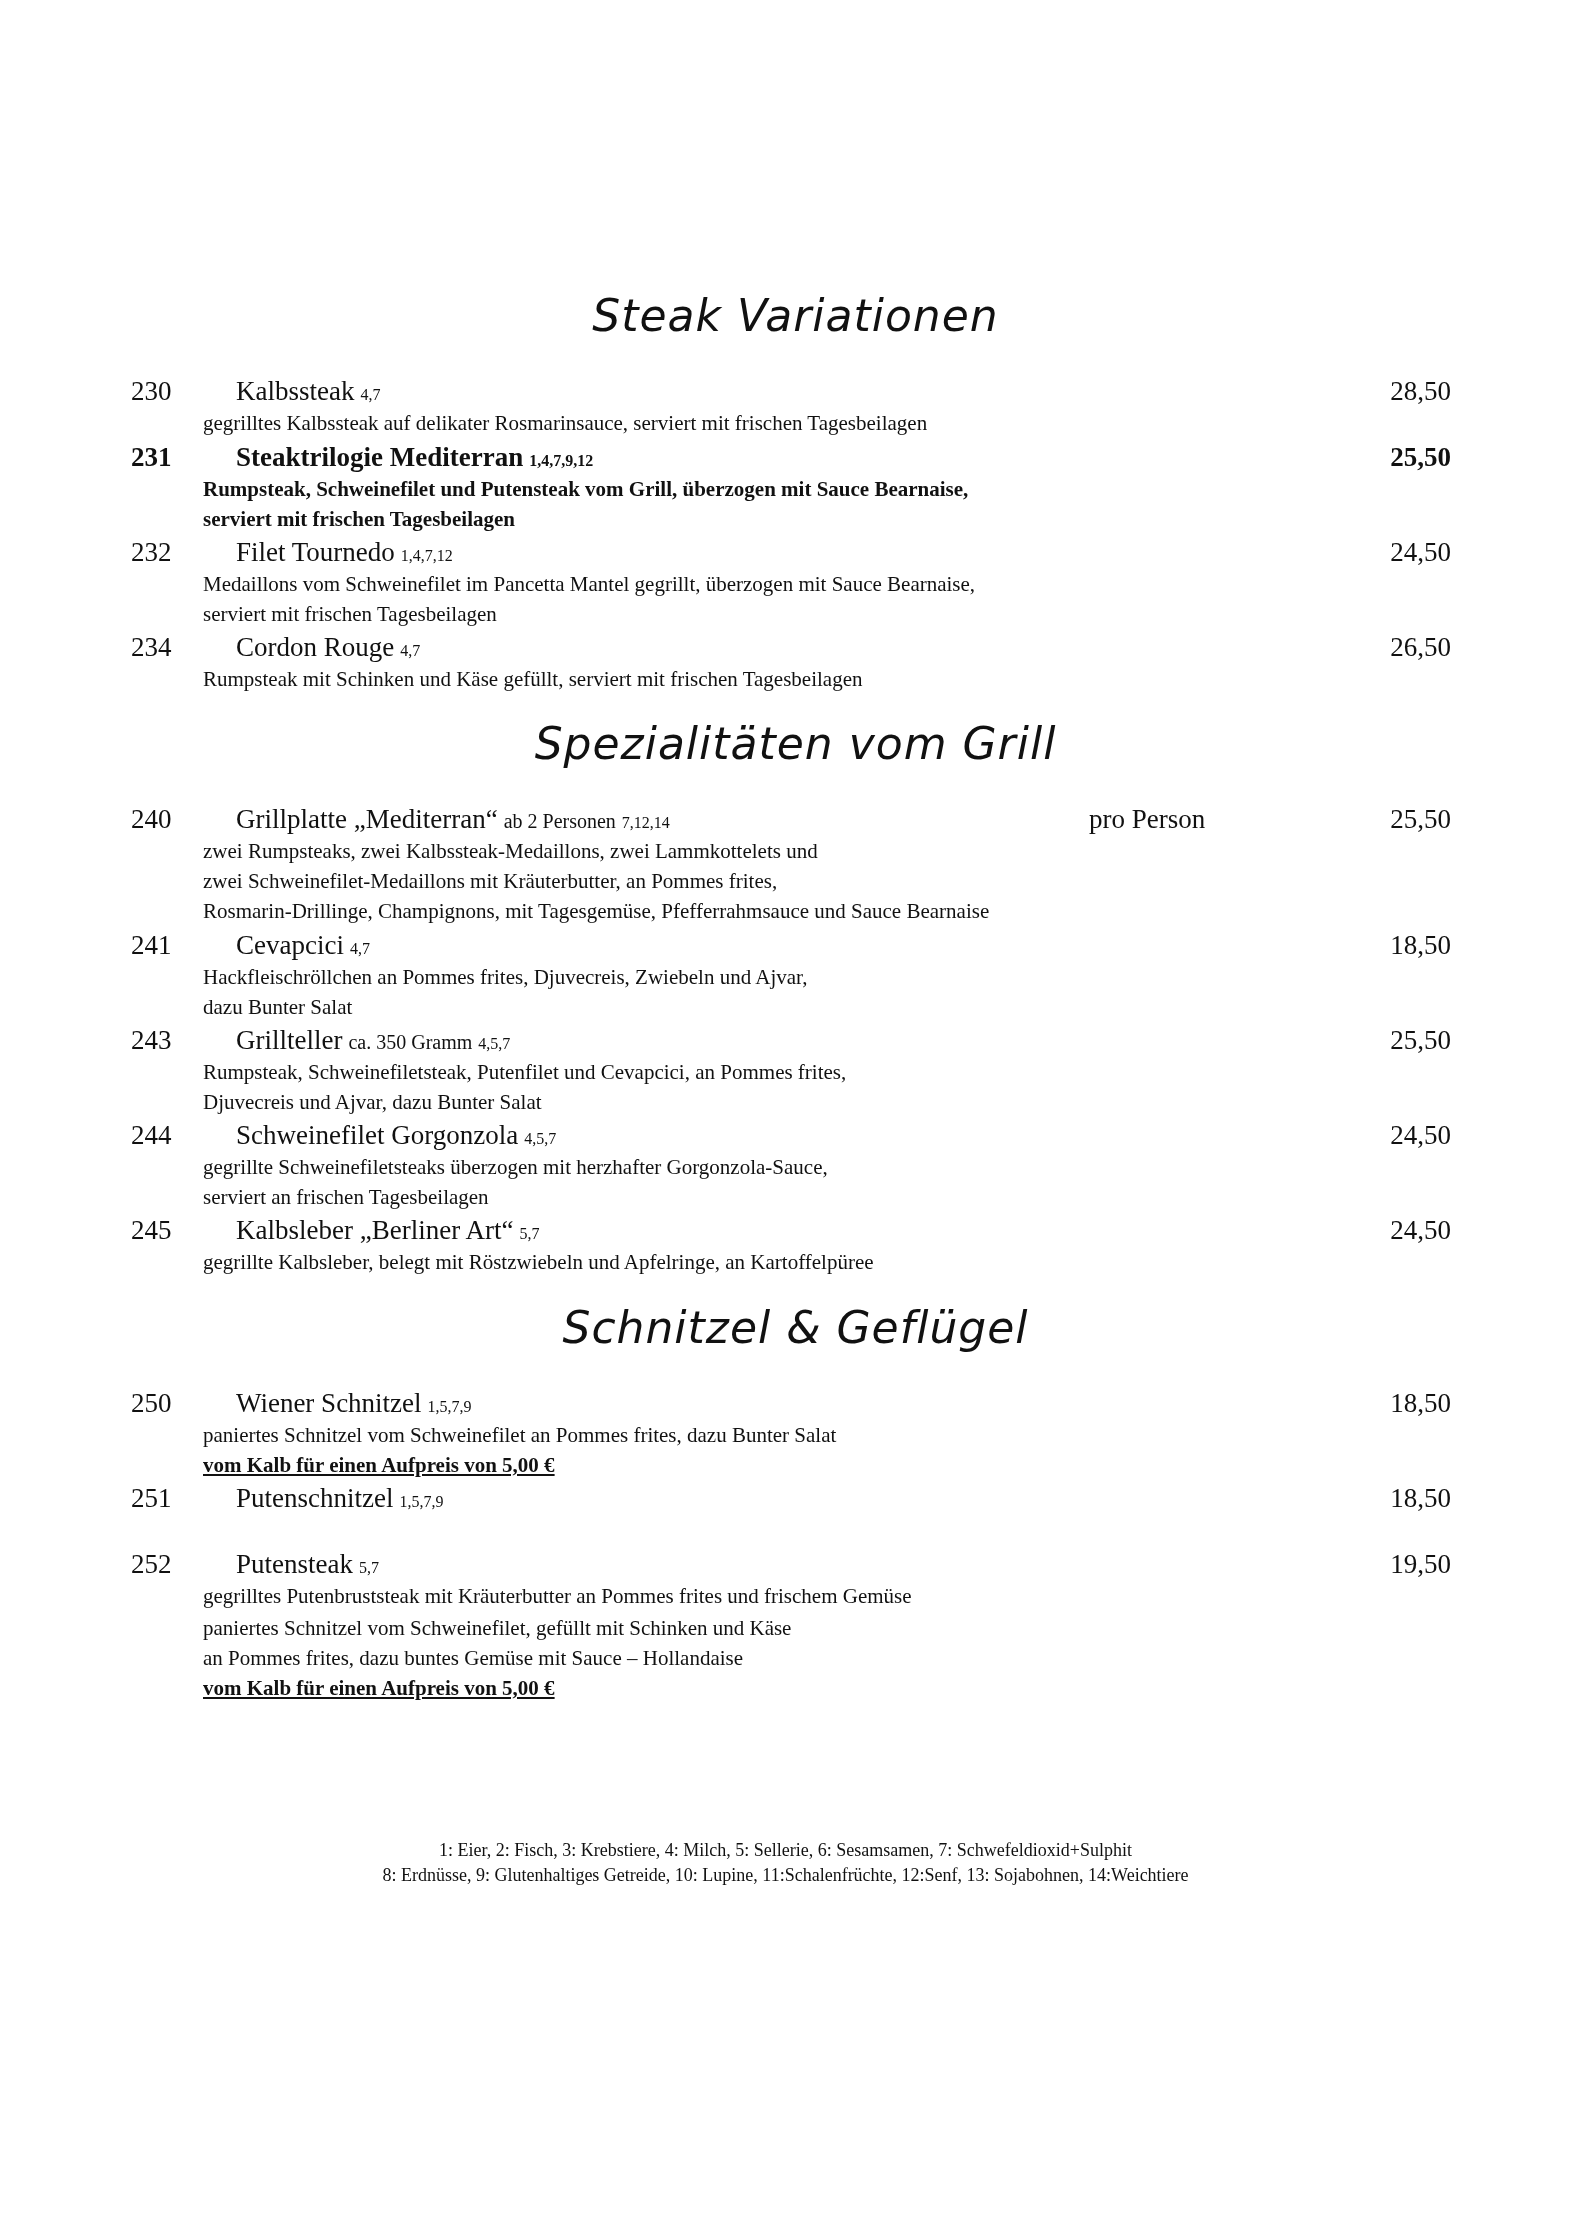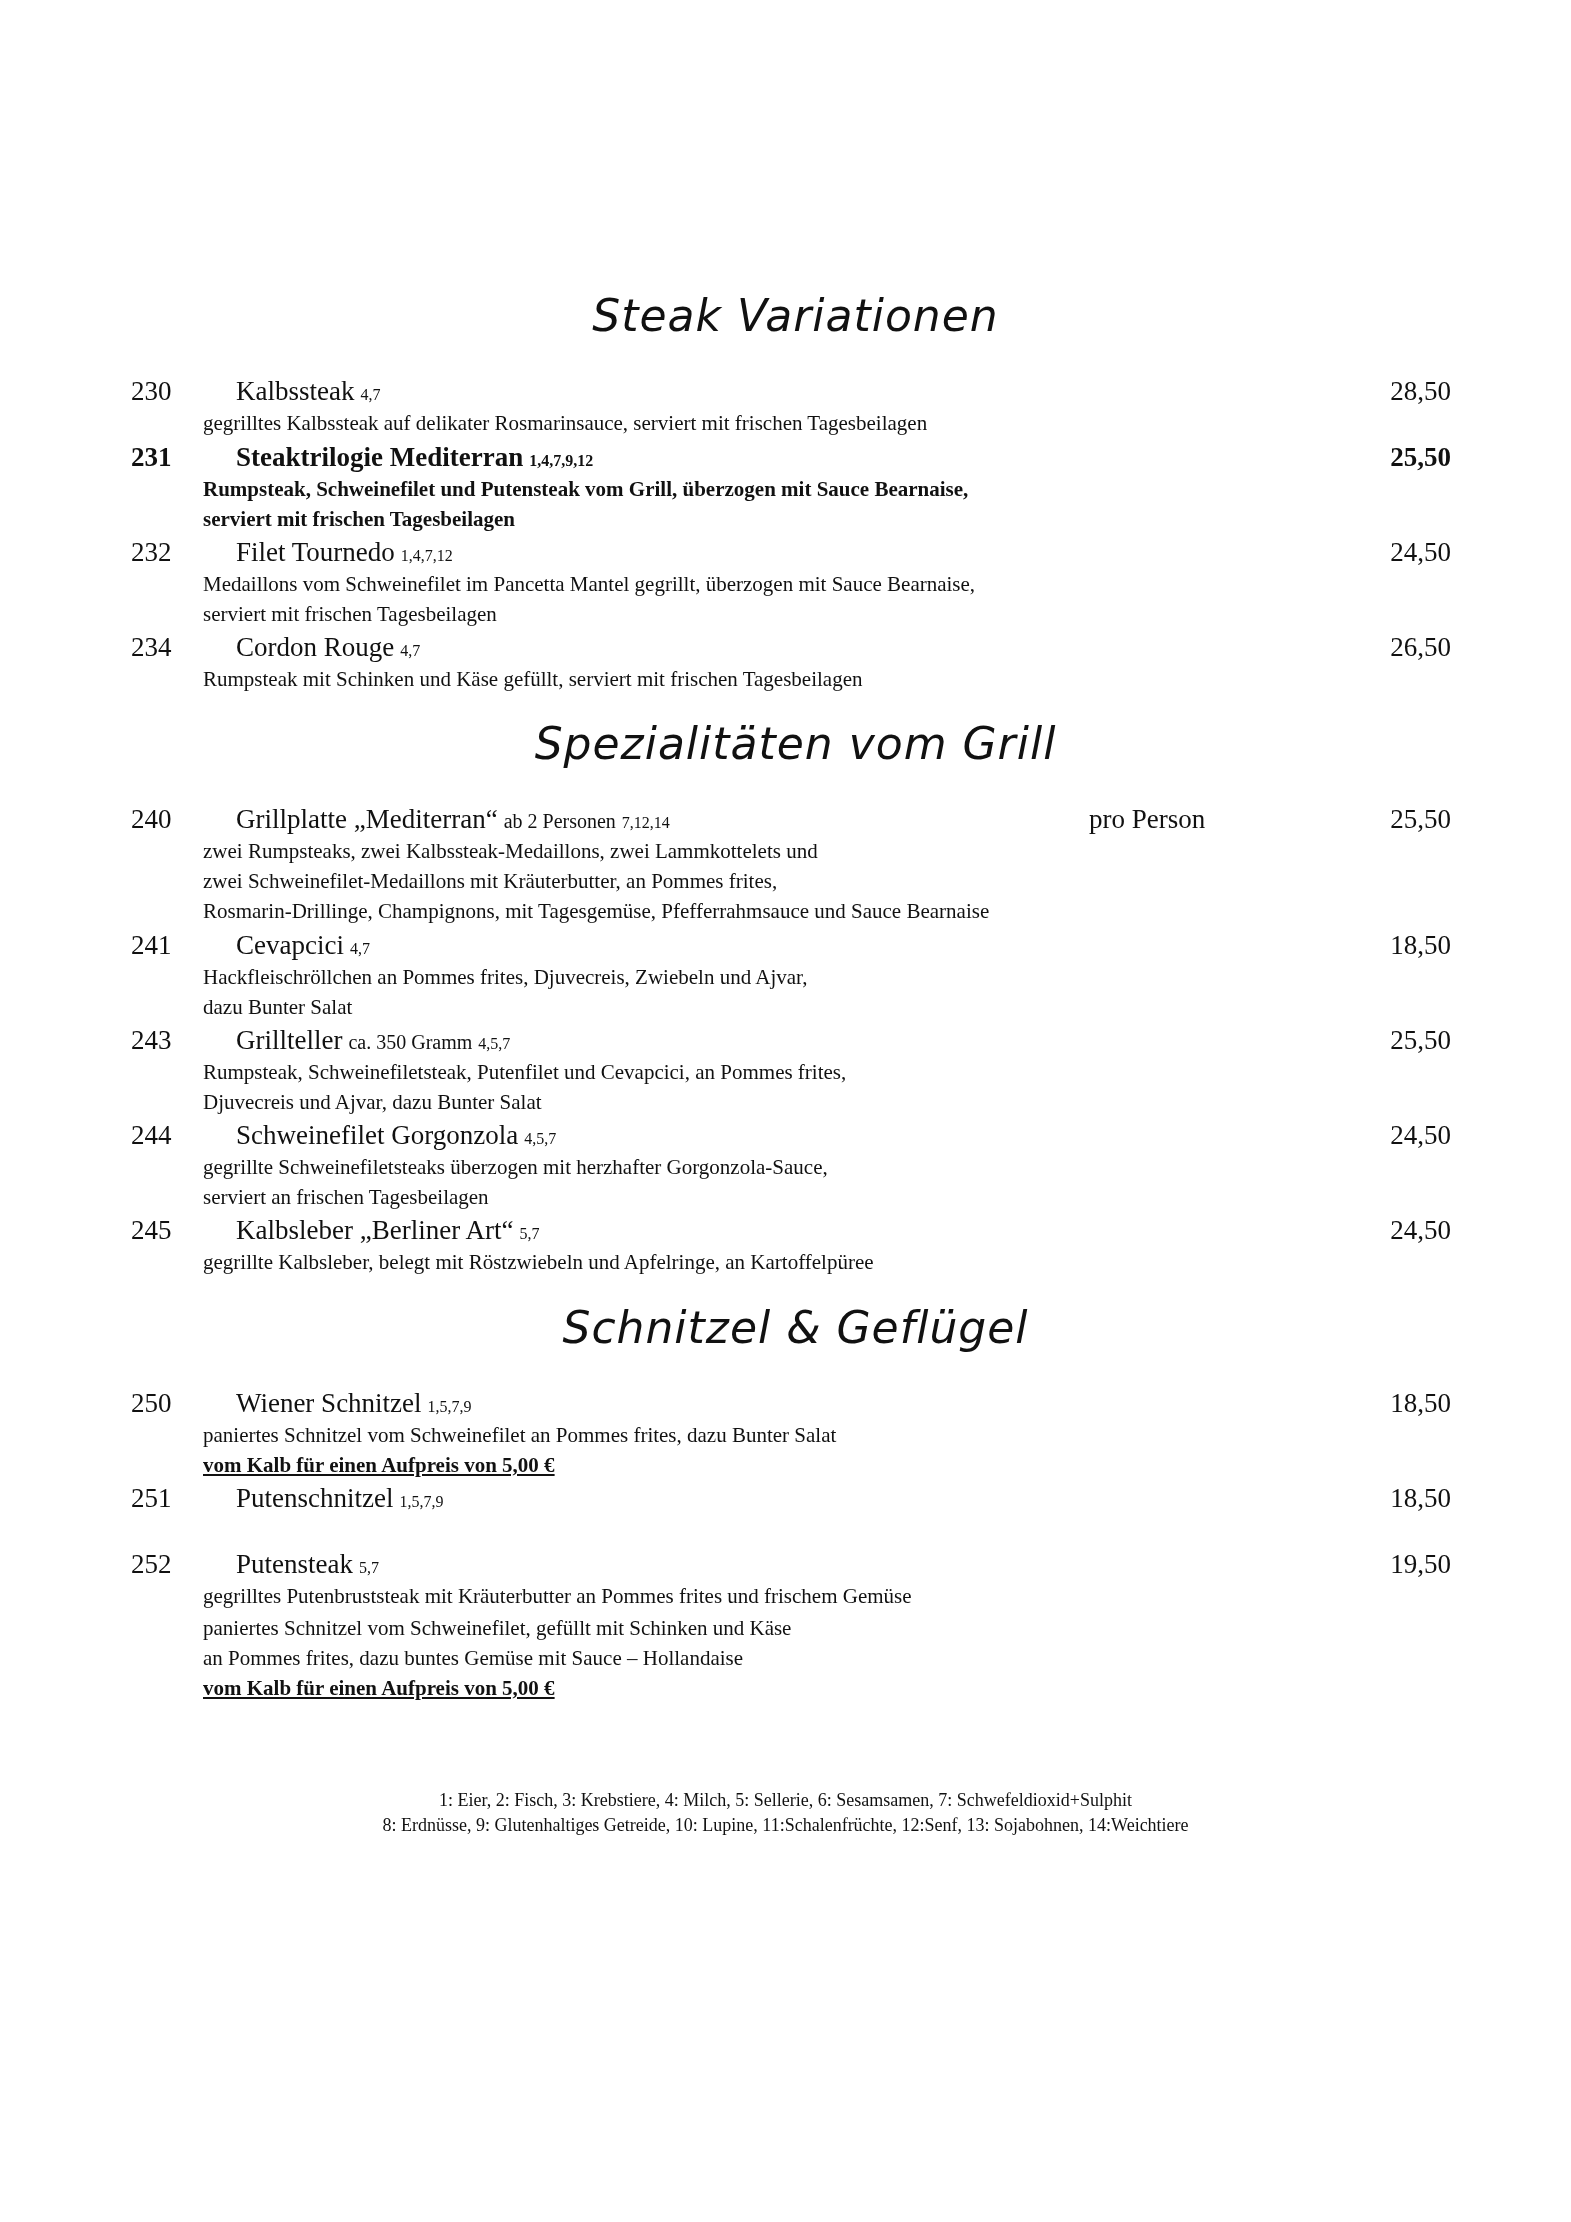--- a/index.html
+++ b/index.html
@@ -165,18 +165,18 @@
     </div>
     <div class="desc">gegrilltes Putenbruststeak mit Kräuterbutter an Pommes frites und frischem Gemüse</div>
   </div>
 
   <div class="item" style="top:1613px;">
     <div class="desc">paniertes Schnitzel vom Schweinefilet, gefüllt mit Schinken und Käse</div>
     <div class="desc">an Pommes frites, dazu buntes Gemüse mit Sauce – Hollandaise</div>
     <div class="desc extra">vom Kalb für einen Aufpreis von 5,00 €</div>
   </div>
 
-  <div class="legend" style="top:1788px;">
+  <div class="legend" style="top:1838px;">
     <div>1: Eier, 2: Fisch, 3: Krebstiere, 4: Milch, 5: Sellerie, 6: Sesamsamen, 7: Schwefeldioxid+Sulphit</div>
     <div>8: Erdnüsse, 9: Glutenhaltiges Getreide, 10: Lupine, 11:Schalenfrüchte, 12:Senf, 13: Sojabohnen, 14:Weichtiere</div>
   </div>
 
 </div>
 
 </body></html>

